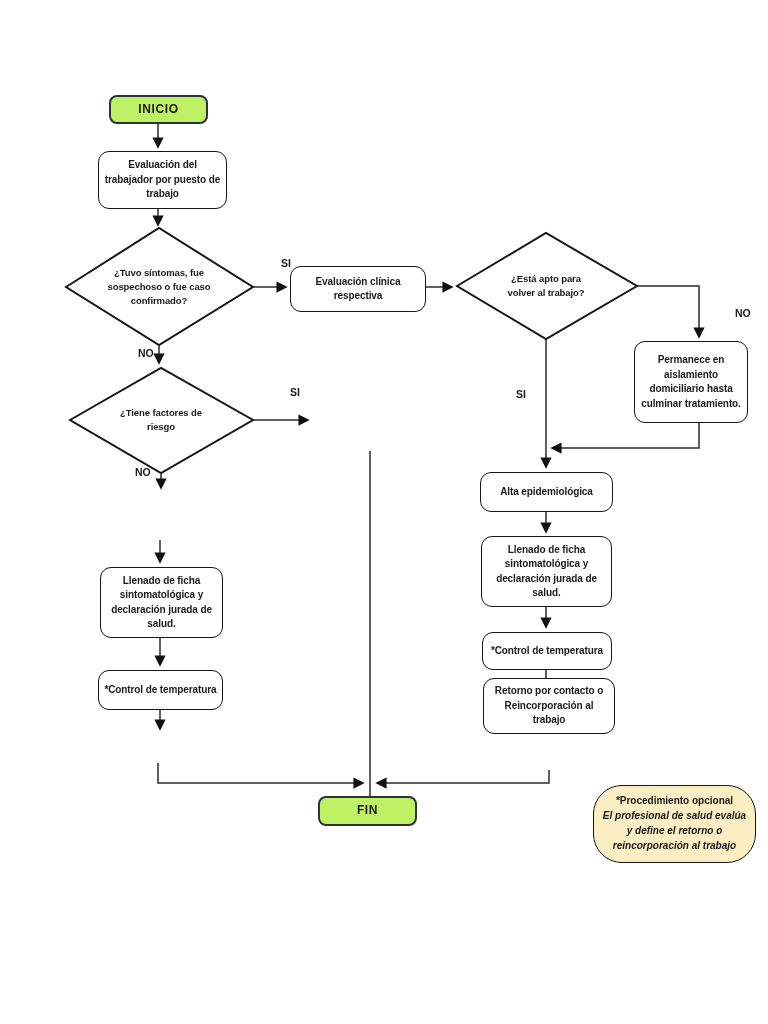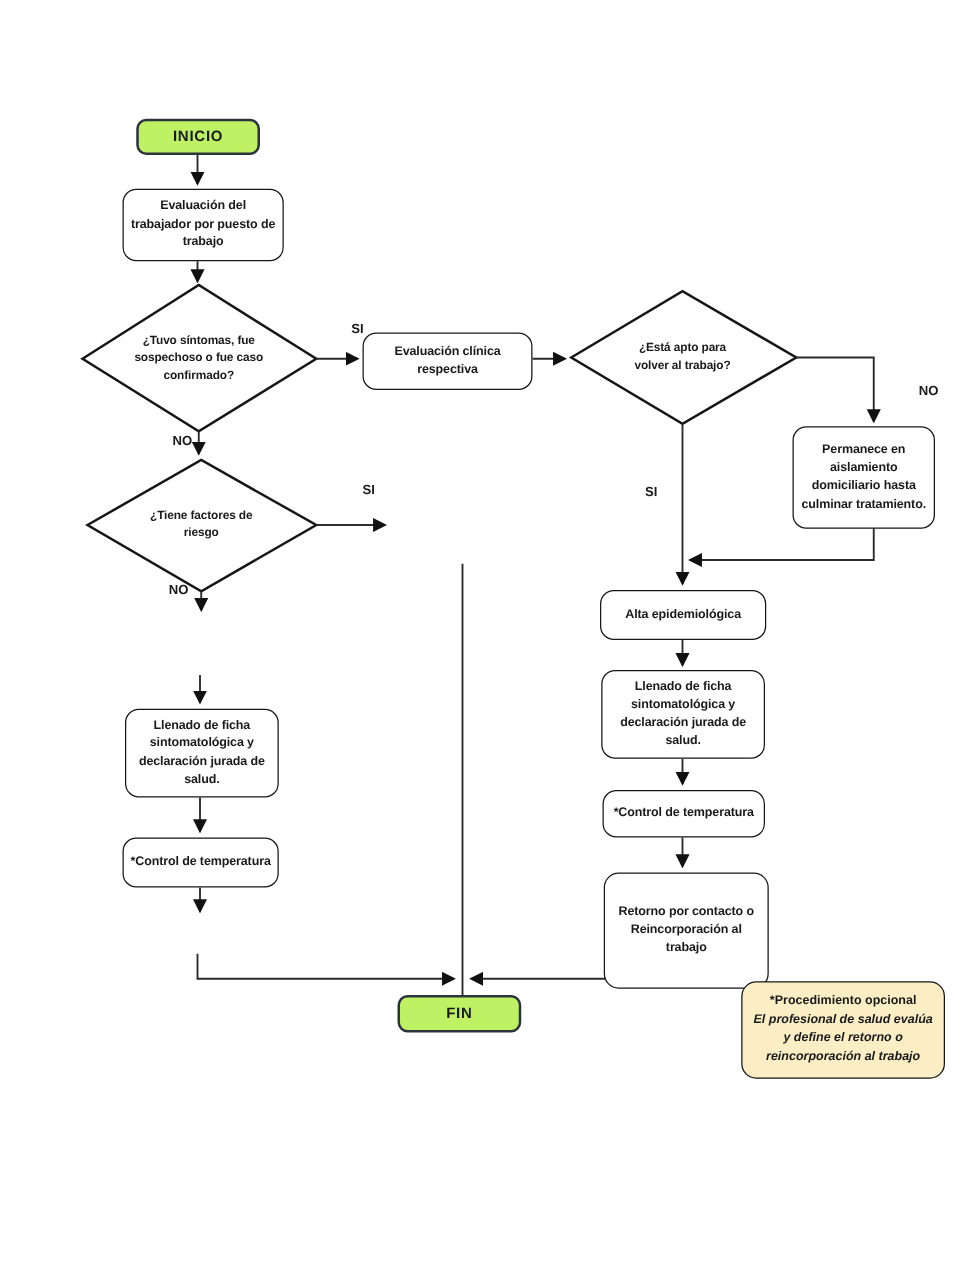--- a/index.html
+++ b/index.html
@@ -89,25 +89,25 @@
 
   <div class="node" style="left:98px;top:670px;width:125px;height:40px;">*Control de temperatura</div>
 
 
   <div class="node" style="left:480px;top:472px;width:133px;height:40px;">Alta epidemiológica</div>
 
   <div class="node" style="left:481px;top:536px;width:131px;height:71px;">Llenado de ficha sintomatológica y declaración jurada de salud.</div>
 
   <div class="node" style="left:482px;top:632px;width:130px;height:38px;">*Control de temperatura</div>
 
-  <div class="node" style="left:483px;top:698px;width:132px;height:93px;border-radius:12px;">Retorno por contacto o Reincorporación al trabajo</div>
+  <div class="node" style="left:483px;top:678px;width:132px;height:56px;">Retorno por contacto o Reincorporación al trabajo</div>
 
   <div class="node terminal" style="left:318px;top:796px;width:99px;height:30px;">FIN</div>
 
-  <div class="note" style="position:absolute;left:593px;top:785px;width:163px;height:78px;font-size:10px;font-weight:700;text-align:center;box-sizing:border-box;">
+  <div class="note" style="position:absolute;left:593px;top:785px;width:163px;height:78px;font-size:10px;font-weight:700;text-align:center;box-sizing:border-box;border-radius:29px;">
     <span>*Procedimiento opcional</span>
     <span class="it">El profesional de salud evalúa</span>
     <span class="it">y define el retorno o</span>
     <span class="it">reincorporación al trabajo</span>
   </div>
 
   <div class="dtext" style="left:94px;top:256px;width:130px;height:62px;">¿Tuvo síntomas, fue sospechoso o fue caso confirmado?</div>
 
   <div class="dtext" style="left:498px;top:252px;width:96px;height:68px;">¿Está apto para volver al trabajo?</div>
 

